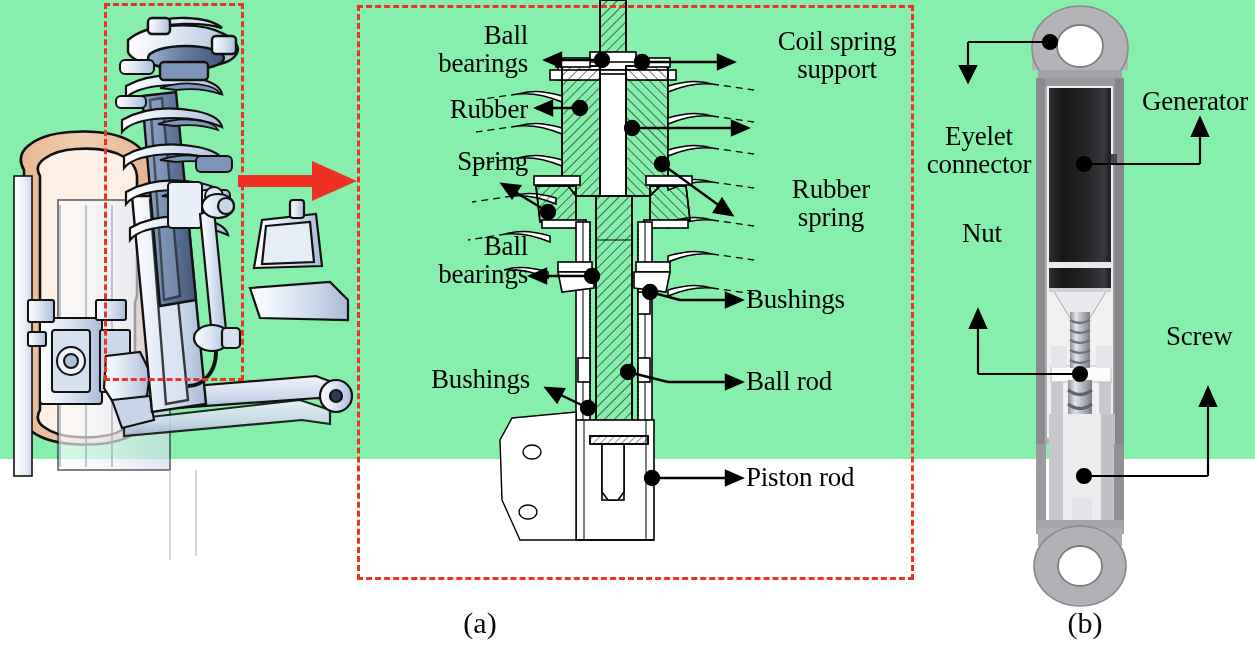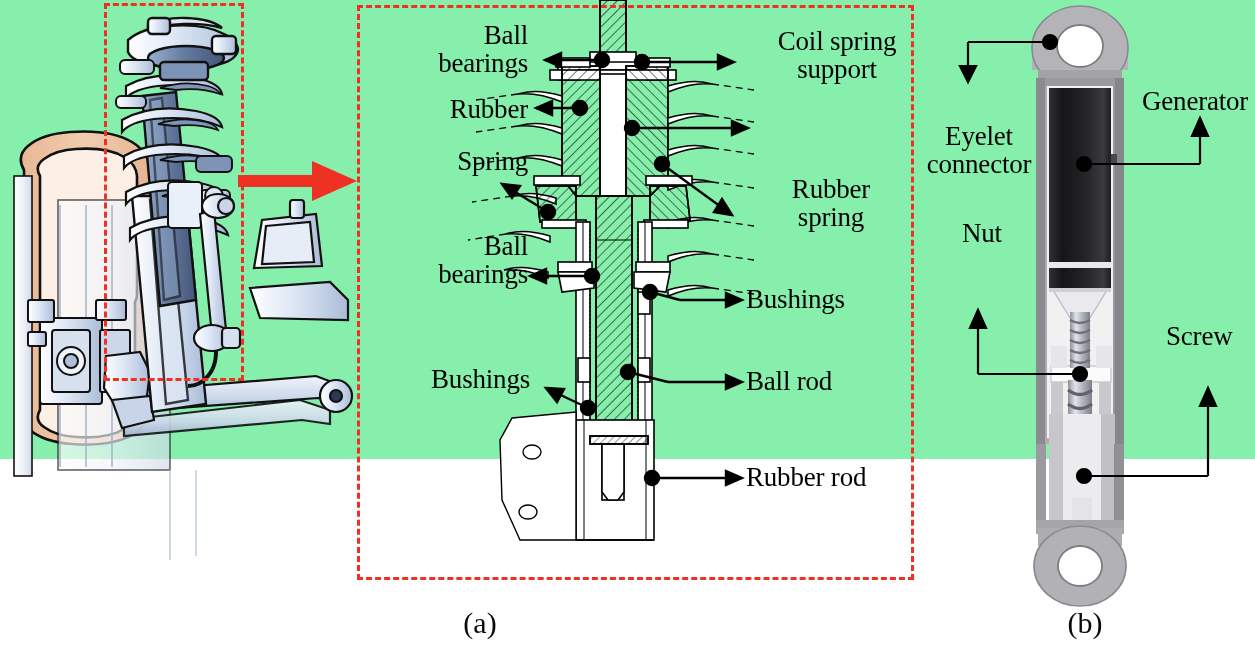--- a/index.html
+++ b/index.html
@@ -451,21 +451,21 @@
 support</div>
 
 
     <div class="abs lbl center" style="left:396px; top:176px; width:170px;text-align:center;">Rubber
 spring</div>
 
     <div class="abs lbl left" style="left:396px; top:286px; width:180px;">Bushings</div>
 
     <div class="abs lbl left" style="left:396px; top:368px; width:180px;">Ball rod</div>
 
-    <div class="abs lbl left" style="left:396px; top:464px; width:180px;">Rubber rod</div>
+    <div class="abs lbl left" style="left:396px; top:464px; width:180px;">Piston rod</div>
   </div>
 
   <div class="abs dashed-box" id="crop-box-detail"></div>
 
   <div class="abs" id="panel-damper">
     <svg class="overlay" viewBox="0 0 335 600" preserveAspectRatio="none">
       <defs>
         <linearGradient id="gBody" x1="0" y1="0" x2="1" y2="0">
           <stop offset="0%" stop-color="#8c8c90"></stop>
           <stop offset="18%" stop-color="#bdbdc1"></stop>

